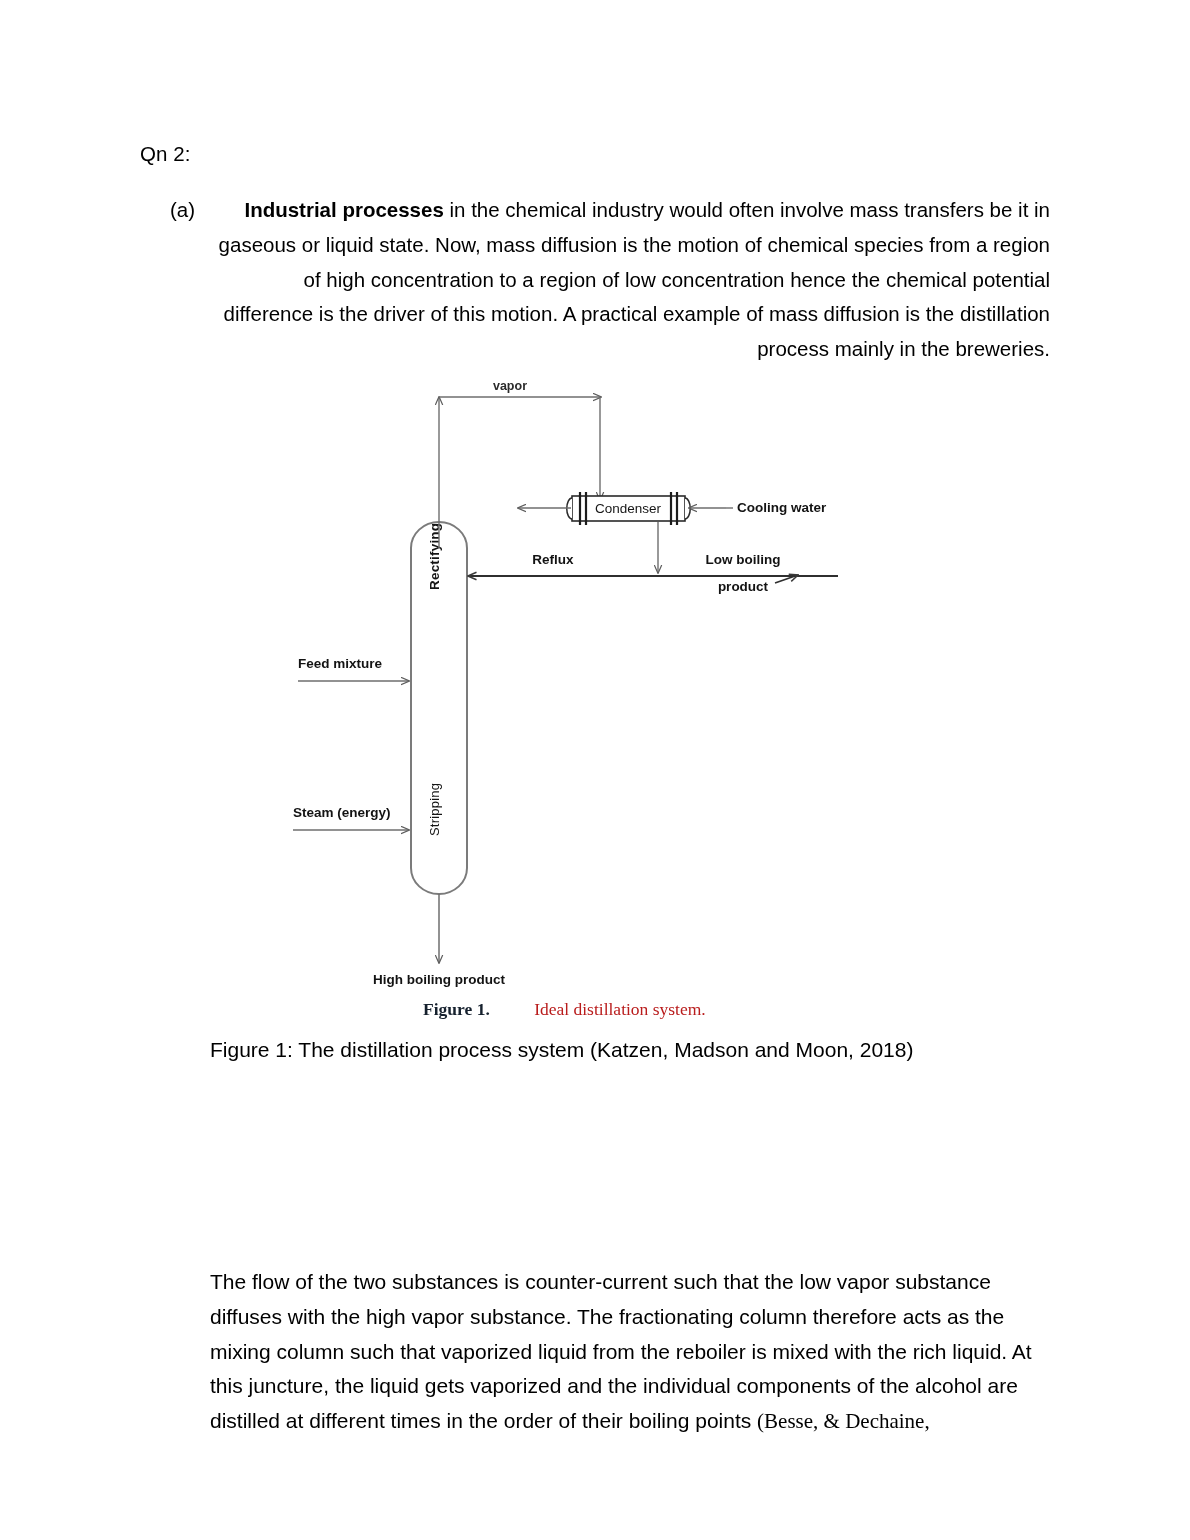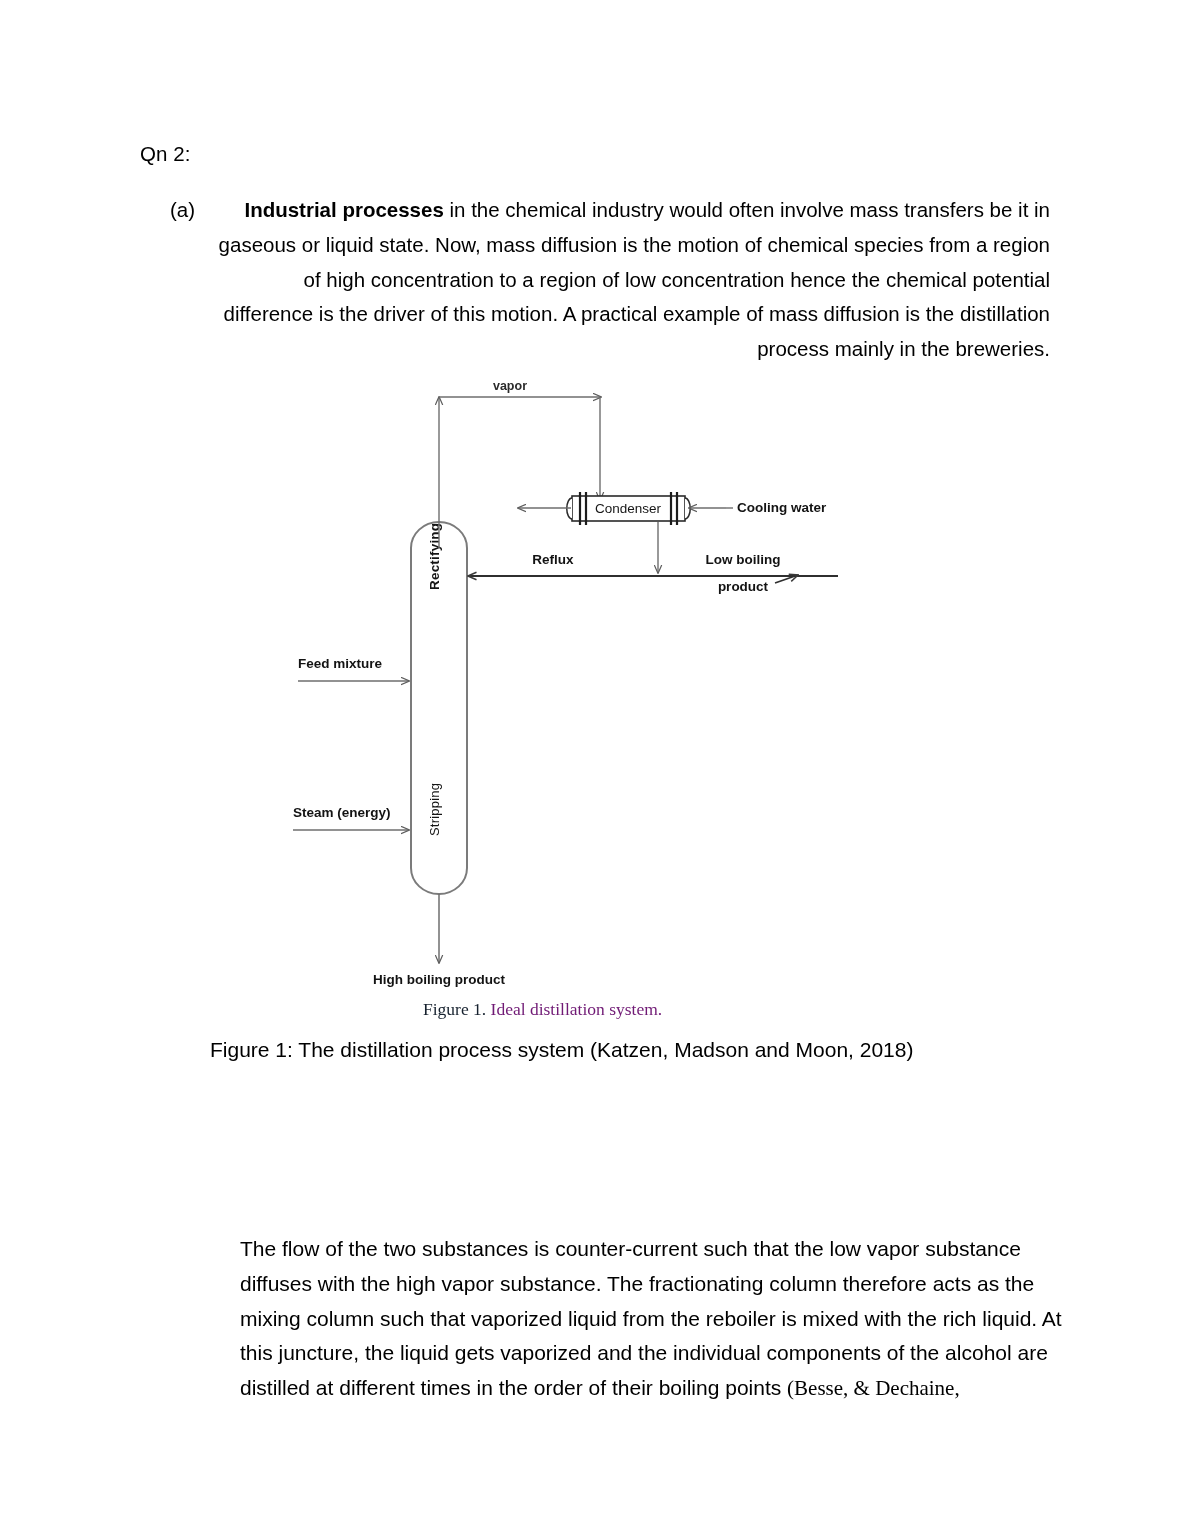--- a/index.html
+++ b/index.html
@@ -57,21 +57,21 @@
 
   .para {
     position: absolute;
     left: 210px;
     width: 838px;
     font-size: 21px;
     line-height: 34.8px;
   }
   .para-caption { top: 1033px; }
   .para-one { top: 1098px; }
-  .para-two { top: 1232px; margin-left: 30px; }
+  .para-two { top: 1265px; }
   .serif-inline {
     font-family: "Liberation Serif", serif;
   }
 
   
   .figure-wrap {
     position: absolute;
     left: 278px;
     top: 378px;
     width: 560px;
@@ -82,25 +82,26 @@
   .fig-caption {
     position: absolute;
     left: 423px;
     top: 999px;
     font-family: "Liberation Serif", serif;
     font-size: 17.5px;
     color: #2b3a4a;
     white-space: nowrap;
   }
   .fig-caption .fc-num {
-    font-weight: 400;
+    font-weight: 700;
     color: #16212e;
   }
   .fig-caption .fc-text {
-    color: #701a75;
+    color: #b91c1c;
+    margin-left: 40px;
   }
 </style>
 </head>
 <body>
 
 <div class="page">
 
   <div class="qn-label">Qn 2:</div>
 
   <div class="list-item">

